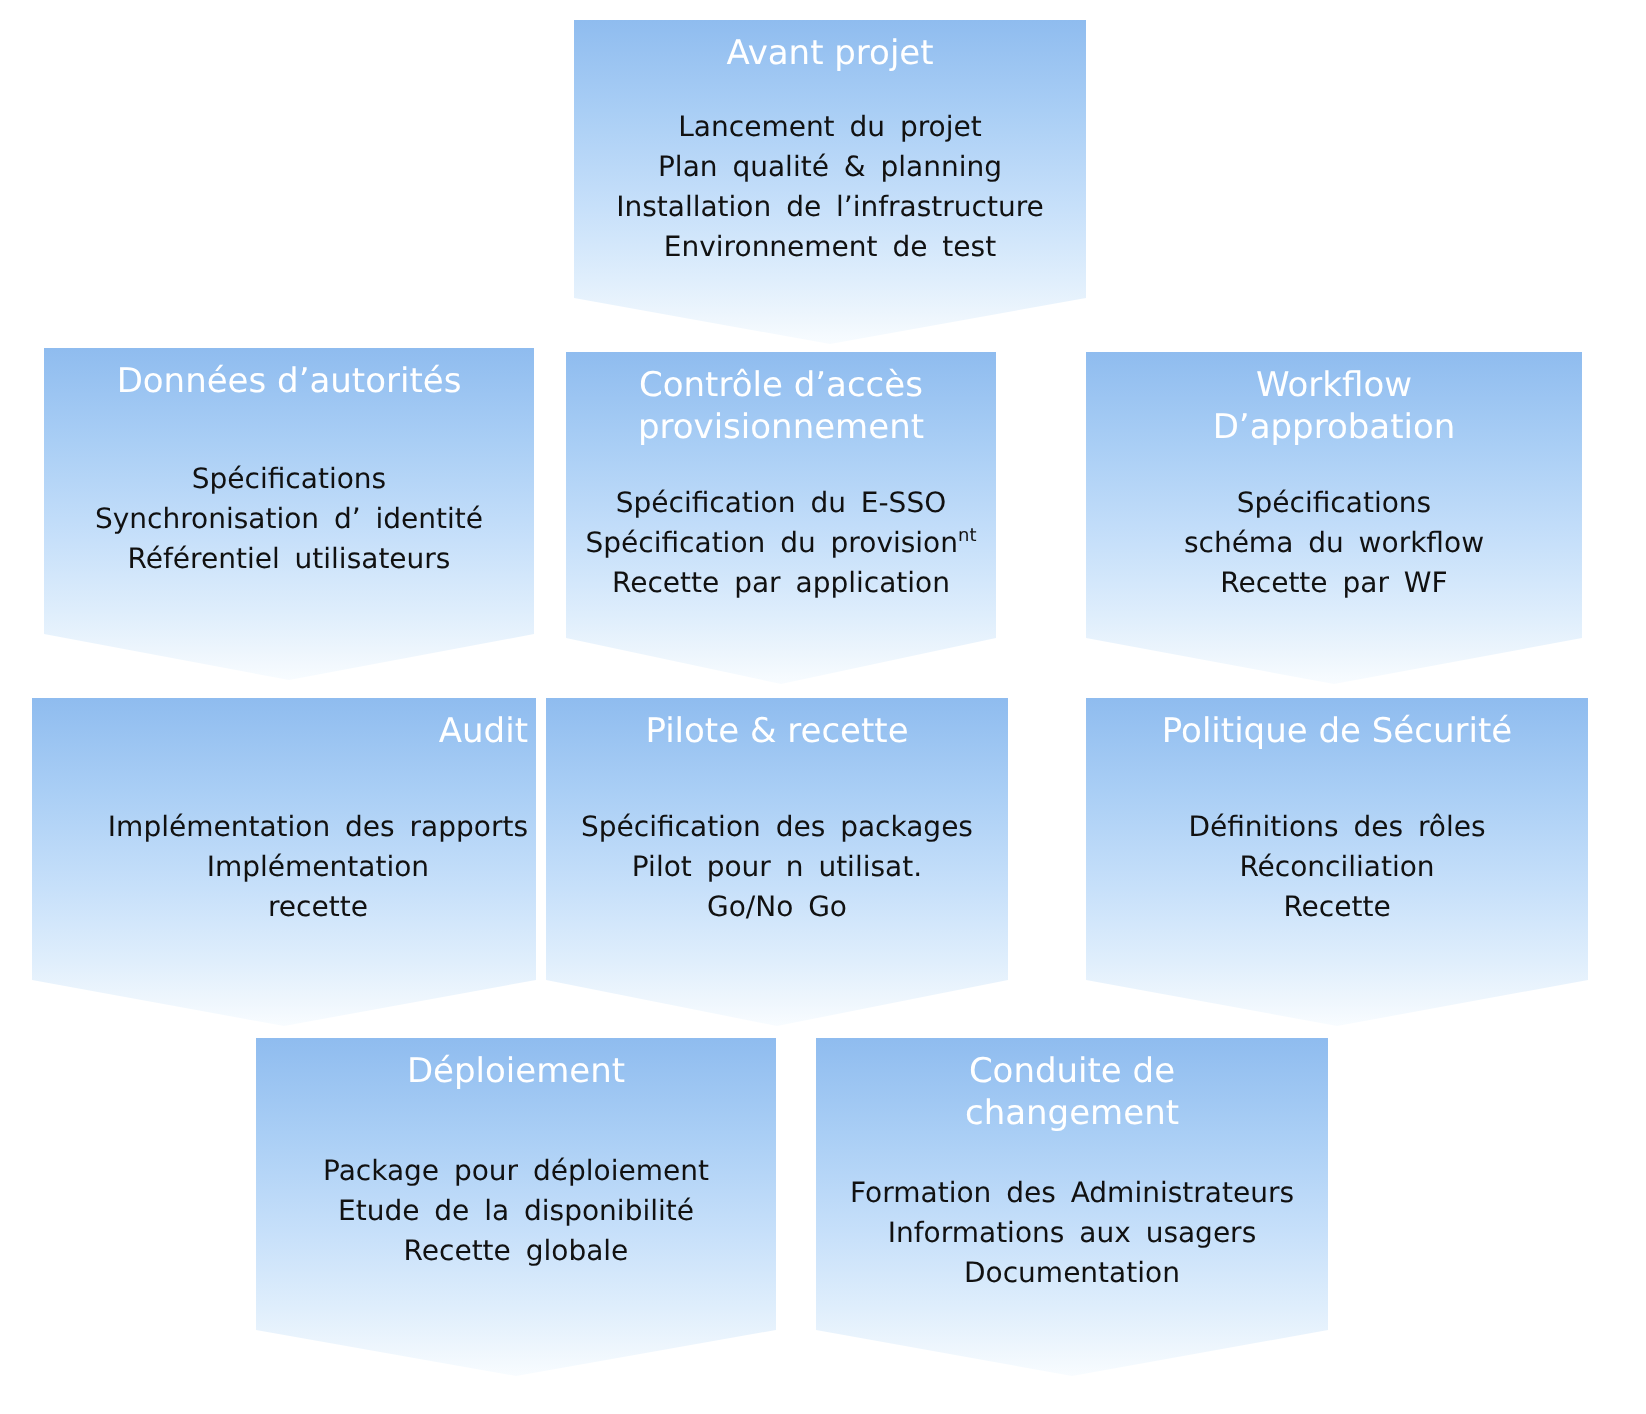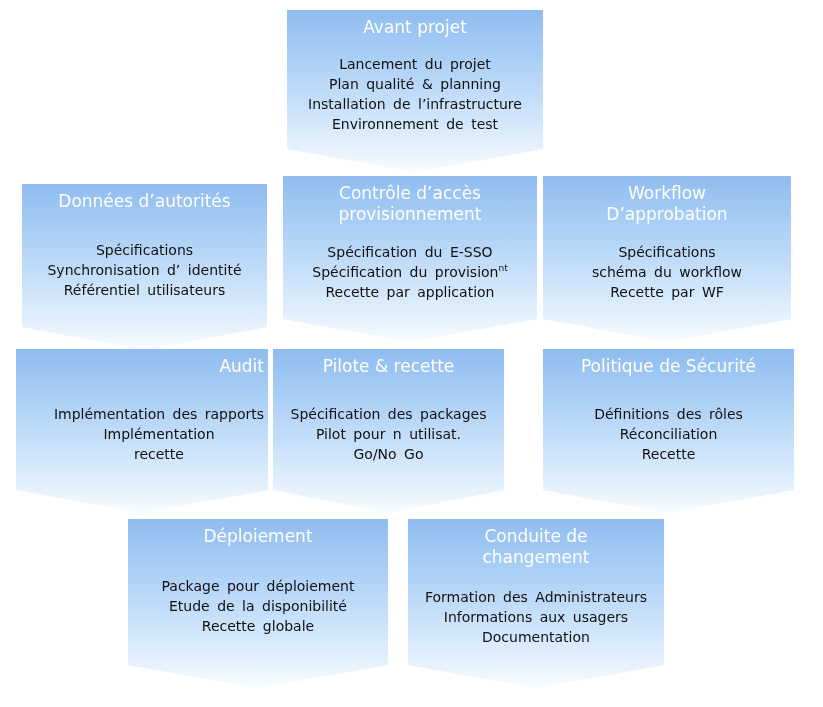--- a/index.html
+++ b/index.html
@@ -49,22 +49,22 @@
     line-height: 20px;
     color: var(--body-color, #111111);
     word-spacing: 3px;
   }
   .chev .body sup {
     font-size: 9px;
     line-height: 0;
   }
   
   .p0 { left: 287px; top: 10px;  width: 256px; height: 162px; }
-  .p1 { left: 22px;  top: 184px; width: 245px; height: 166px; }
-  .p2 { left: 283px; top: 176px; width: 254px; height: 166px; }
+  .p1 { left: 22px;  top: 174px; width: 245px; height: 166px; }
+  .p2 { left: 283px; top: 176px; width: 215px; height: 166px; }
   .p3 { left: 543px; top: 176px; width: 248px; height: 166px; }
   .p4 { left: 16px;  top: 349px; width: 252px; height: 164px; align-items: flex-end; }
   .p5 { left: 273px; top: 349px; width: 231px; height: 164px; }
   .p6 { left: 543px; top: 349px; width: 251px; height: 164px; }
   .p7 { left: 128px; top: 519px; width: 260px; height: 169px; }
   .p8 { left: 408px; top: 519px; width: 256px; height: 169px; }
 </style>
 </head>
 <body>
 

